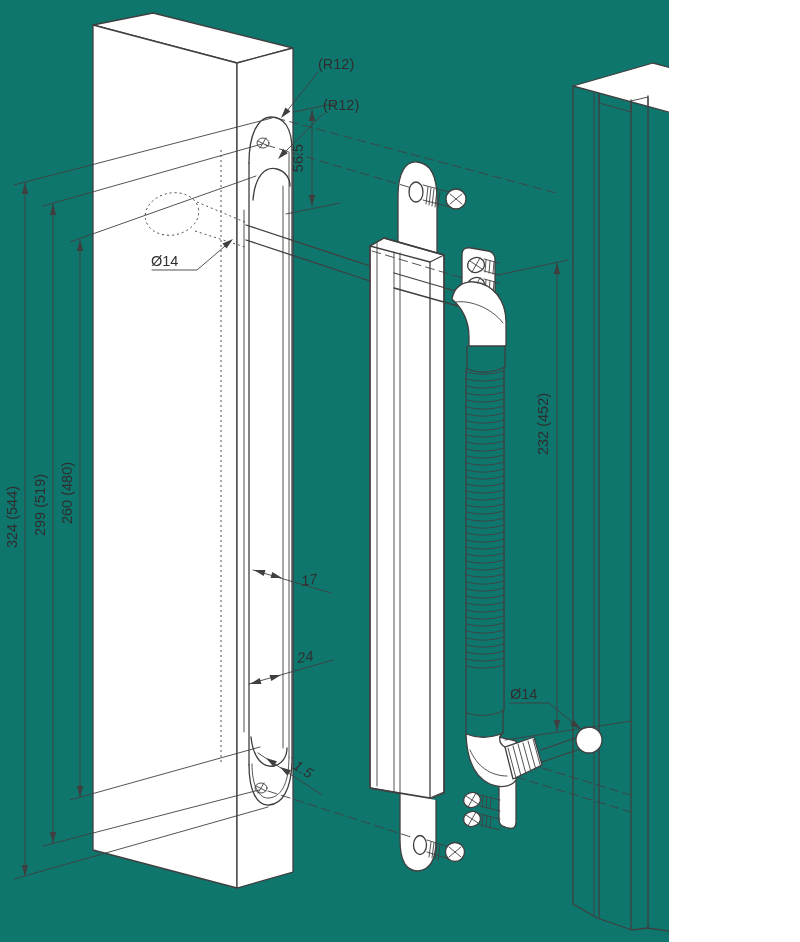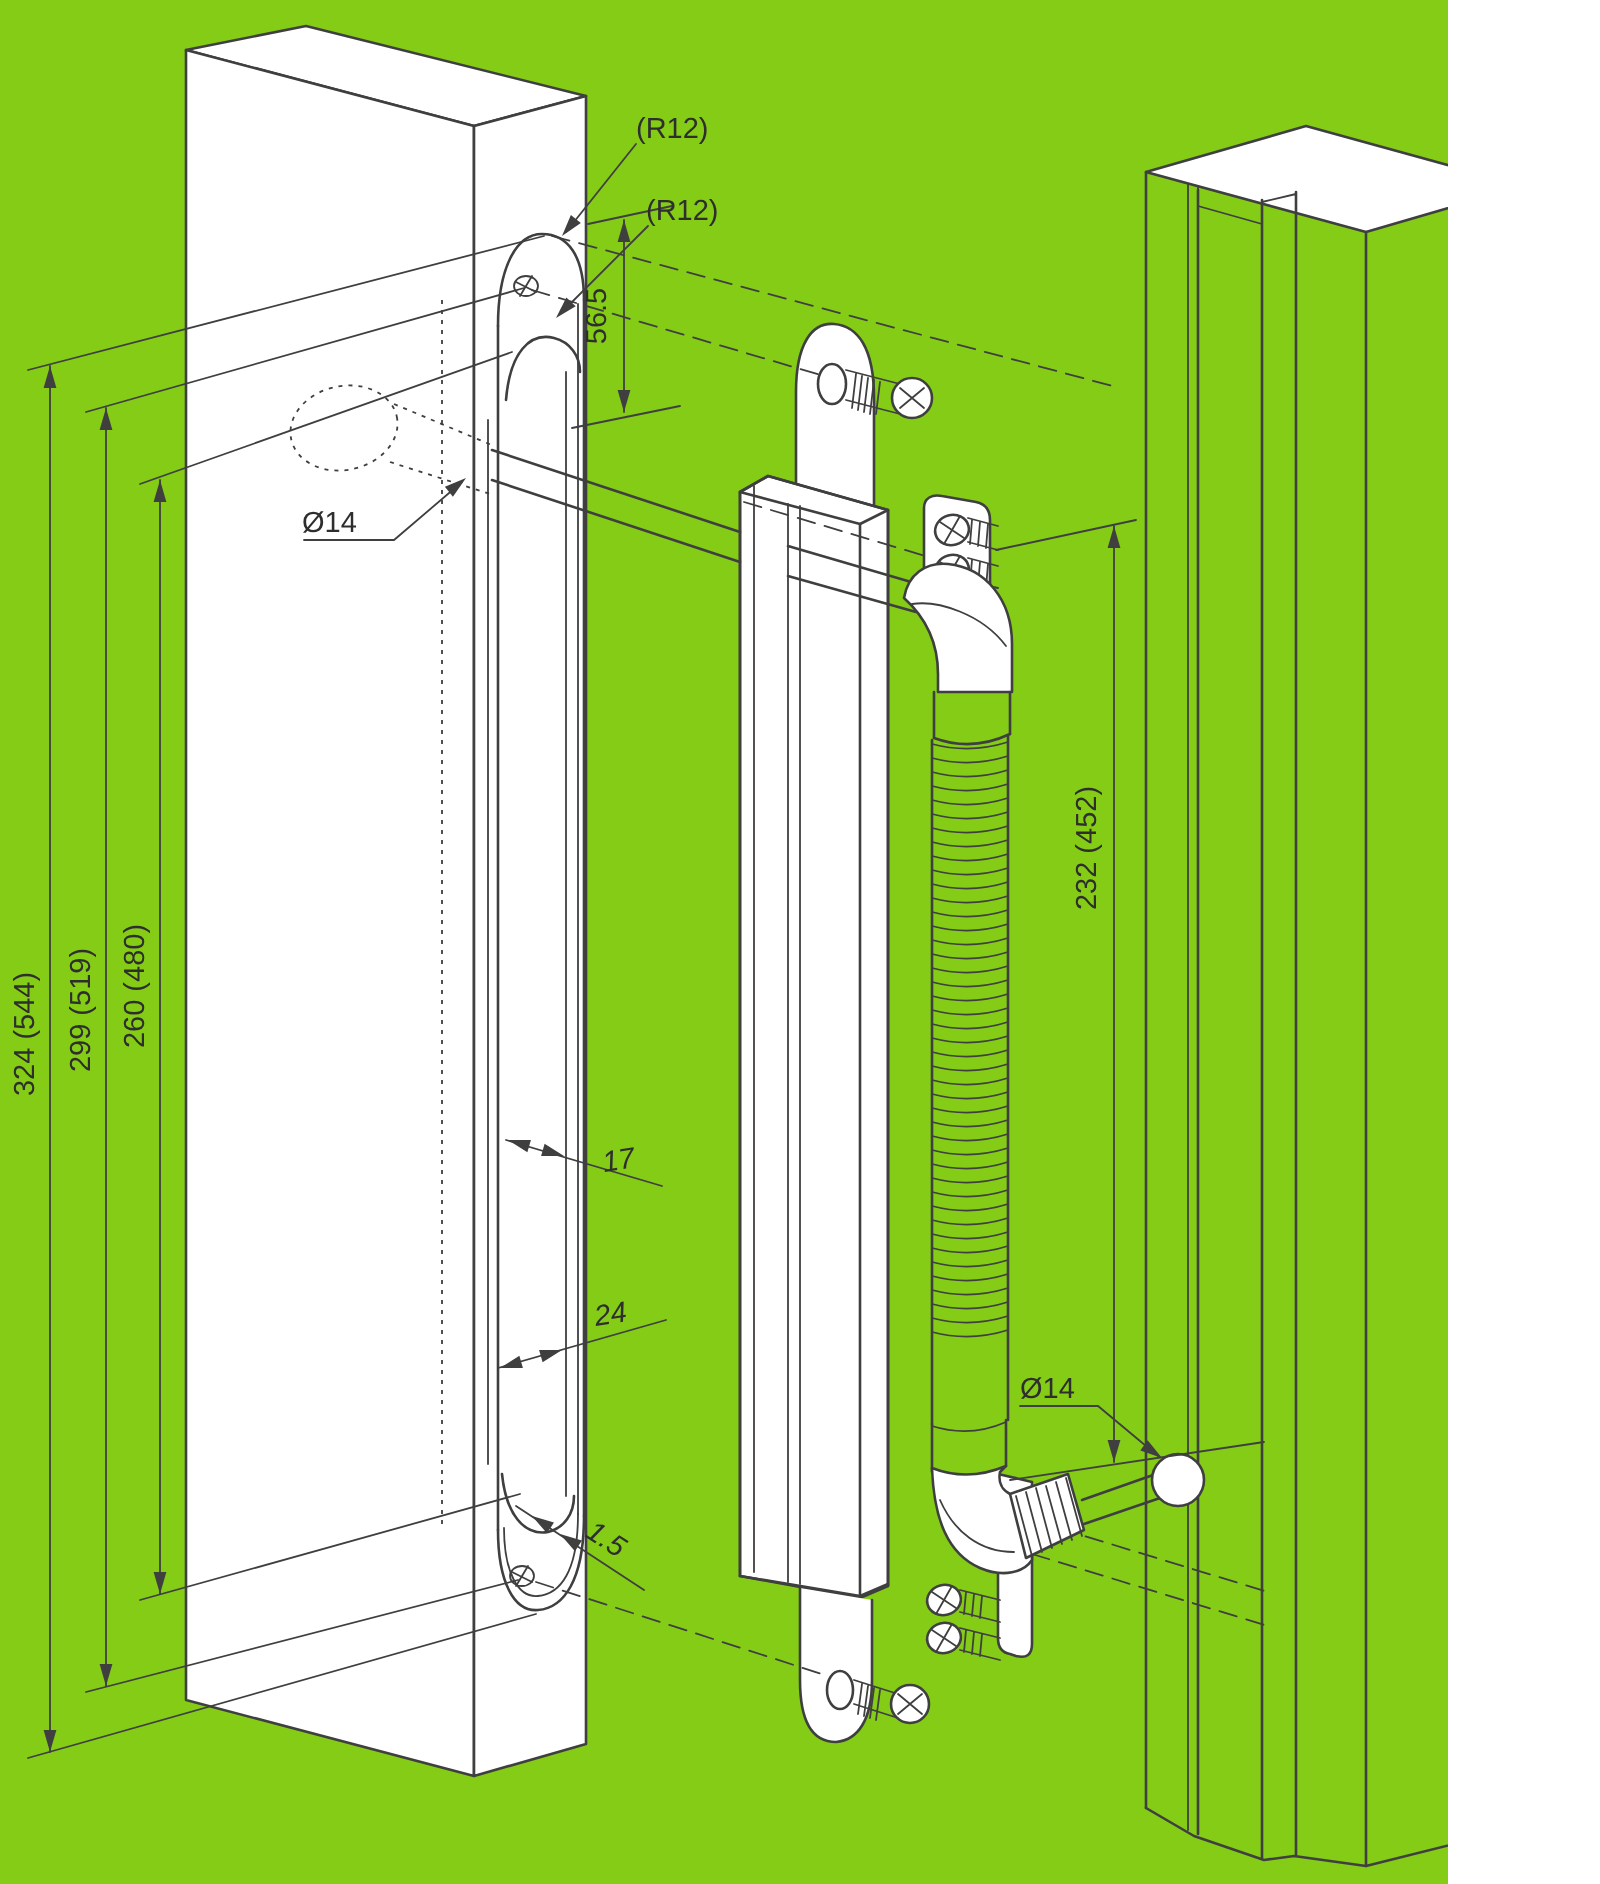--- a/index.html
+++ b/index.html
@@ -1,16 +1,16 @@
 <!DOCTYPE html>
 <html><head>
 <meta charset="utf-8">
 <style>
   html,body{margin:0;padding:0;background:#ffffff;}
-  .page{width:724px;height:942px;background:#84cc16;overflow:hidden;}
+  .page{width:669px;height:942px;background:#0f766e;overflow:hidden;}
   svg{display:block;}
   .s   {fill:none;stroke:#3f3f3f;stroke-width:1.3;stroke-linecap:round;stroke-linejoin:round;}
   .sf  {fill:#ffffff;stroke:#3f3f3f;stroke-width:1.3;stroke-linejoin:round;stroke-linecap:round;}
   .thin{stroke-width:0.9;}
   .dim {fill:none;stroke:#3f3f3f;stroke-width:0.9;stroke-linecap:round;}
   .dash{stroke-dasharray:9 5;}
   .dotted{fill:none;stroke:#3f3f3f;stroke-width:0.9;stroke-dasharray:2 3;}
   .arr {fill:#3f3f3f;stroke:none;}
   text {fill:#2e2e2e;font-family:"Liberation Sans",sans-serif;font-size:14.5px;}
   .it  {font-style:italic;}

